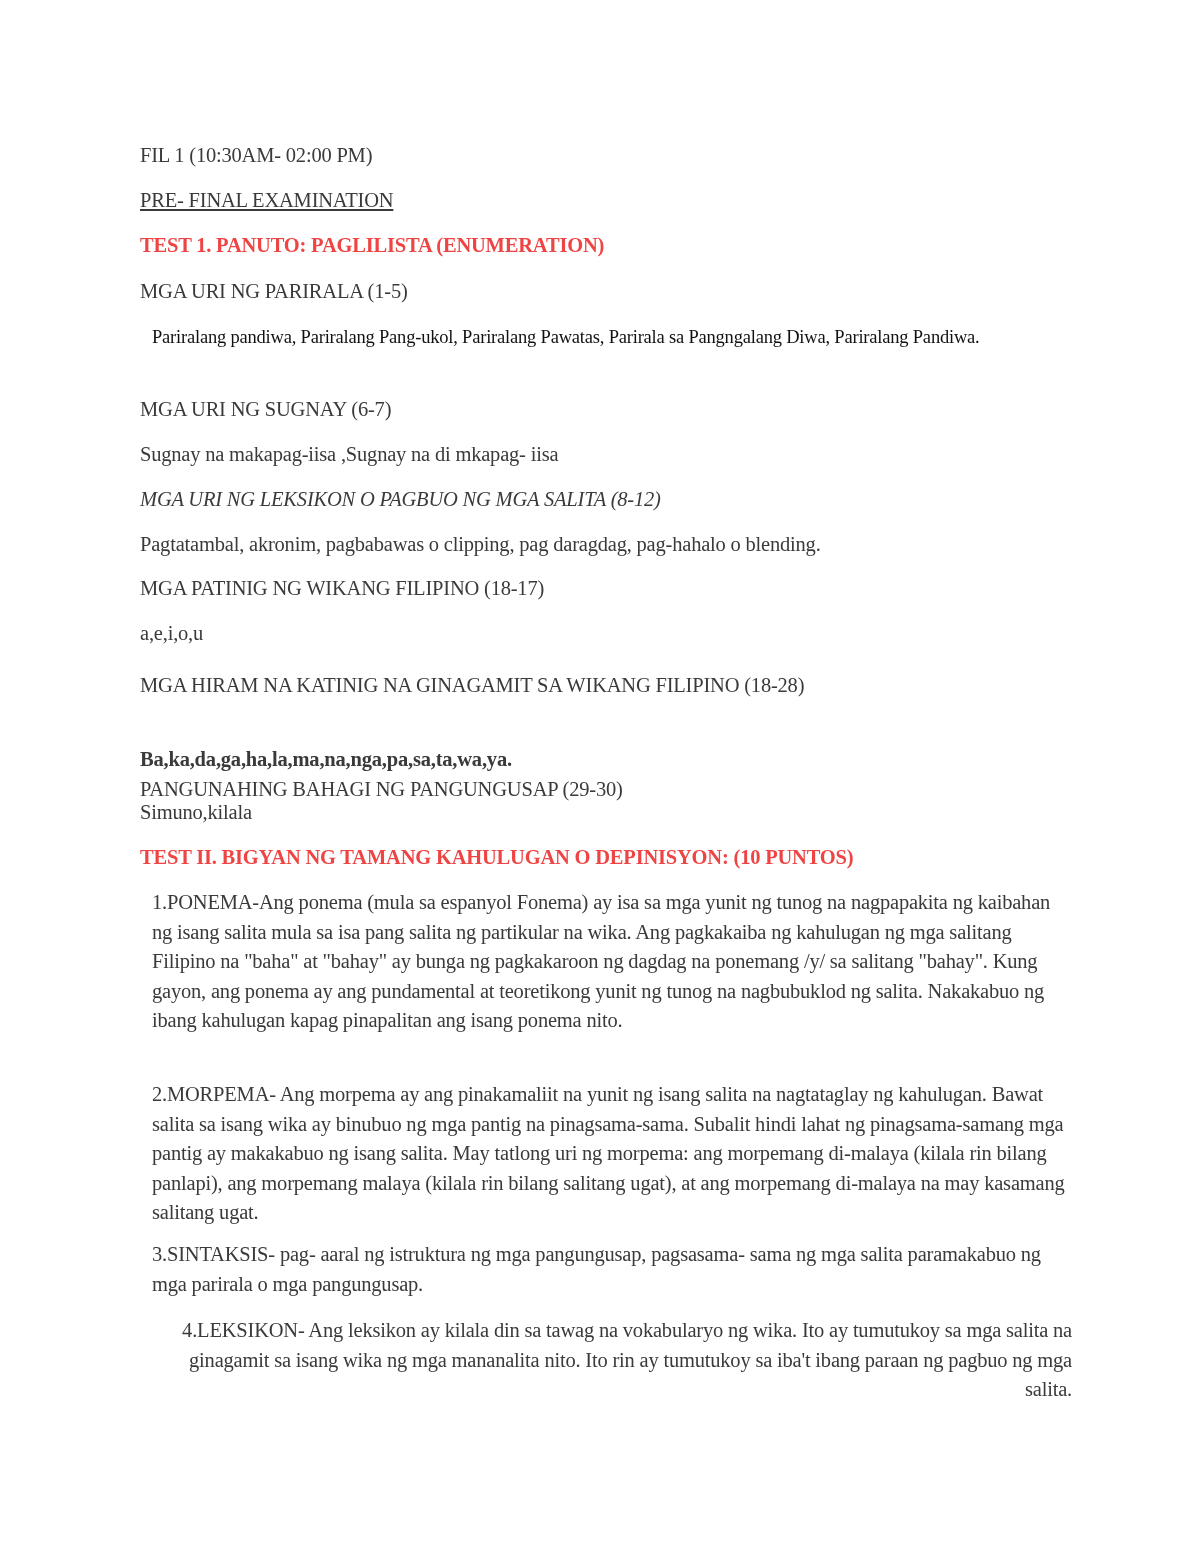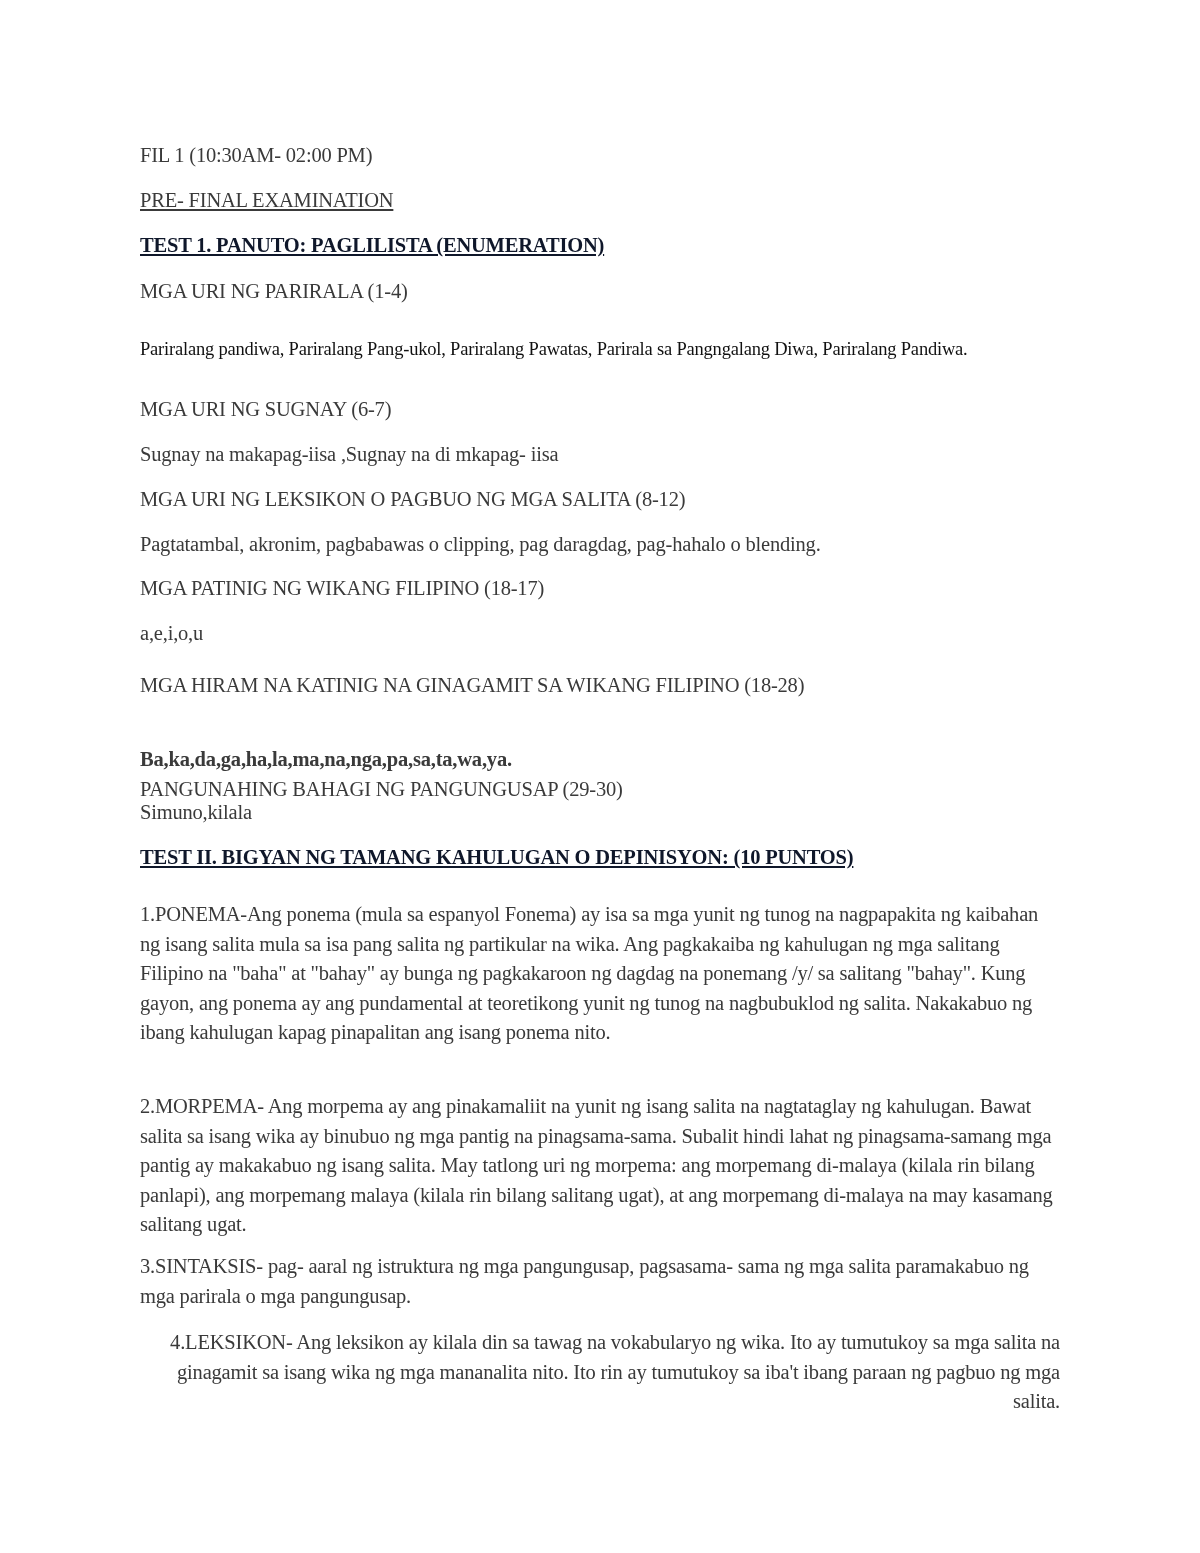--- a/index.html
+++ b/index.html
@@ -24,52 +24,50 @@
       letter-spacing: -0.2px;
     }
     .line {
       position: absolute;
       left: 0;
       white-space: nowrap;
       text-align: right;
     }
     .bold {
       font-weight: bold;
-      color: #0f172a;
-      text-decoration: underline;
+      color: #ef4444;
     }
     .dark {
       color: #111111;
     }
     .para {
       position: absolute;
-      left: 0;
+      left: 12px;
       width: 920px;
       line-height: 29.5px;
       white-space: normal;
-      margin-top: 12px;
     }
   </style>
 </head>
 <body>
 
 <div class="page">
 
   <div class="line" style="top:144px;">FIL 1 (10:30AM- 02:00 PM)</div>
   <div class="line" style="top:189px;text-decoration:underline;">PRE- FINAL EXAMINATION</div>
 
   <div class="line bold" style="top:234px;">TEST 1. PANUTO:  PAGLILISTA (ENUMERATION)</div>
 
-  <div class="line" style="top:280px;">MGA URI NG PARIRALA (1-4)</div>
+  <div class="line" style="top:280px;">MGA URI NG PARIRALA (1-5)</div>
   <div class="para dark" style="top:323px; font-size:18.5px; width:850px;">Pariralang pandiwa, Pariralang Pang-ukol, Pariralang Pawatas, Parirala sa Pangngalang Diwa, Pariralang Pandiwa.</div>
 
   <div class="line" style="top:398px;">MGA URI NG SUGNAY (6-7)</div>
   <div class="line" style="top:443px;">Sugnay na makapag-iisa ,Sugnay na di mkapag- iisa</div>
 
-  <div class="line" style="top:488px;">MGA URI NG LEKSIKON O PAGBUO NG MGA SALITA (8-12)</div>
+  <div class="line" style="top:488px;font-style:italic;">MGA URI NG LEKSIKON O PAGBUO NG MGA SALITA (8-12)</div>
   <div class="line" style="top:533px;">Pagtatambal, akronim, pagbabawas o clipping, pag daragdag, pag-hahalo o blending.</div>
 
   <div class="line" style="top:577px;">MGA PATINIG NG WIKANG FILIPINO (18-17)</div>
   <div class="line" style="top:622px;">a,e,i,o,u</div>
 
   <div class="line" style="top:666px;margin-top:8px;">MGA HIRAM NA KATINIG NA GINAGAMIT SA WIKANG FILIPINO (18-28)</div>
   <div class="line" style="top:748px;font-weight:bold;">Ba,ka,da,ga,ha,la,ma,na,nga,pa,sa,ta,wa,ya.</div>
 
   <div class="line" style="top:756px;margin-top:22px;">PANGUNAHING BAHAGI NG PANGUNGUSAP (29-30)</div>
   <div class="line" style="top:801px;">Simuno,kilala</div>

